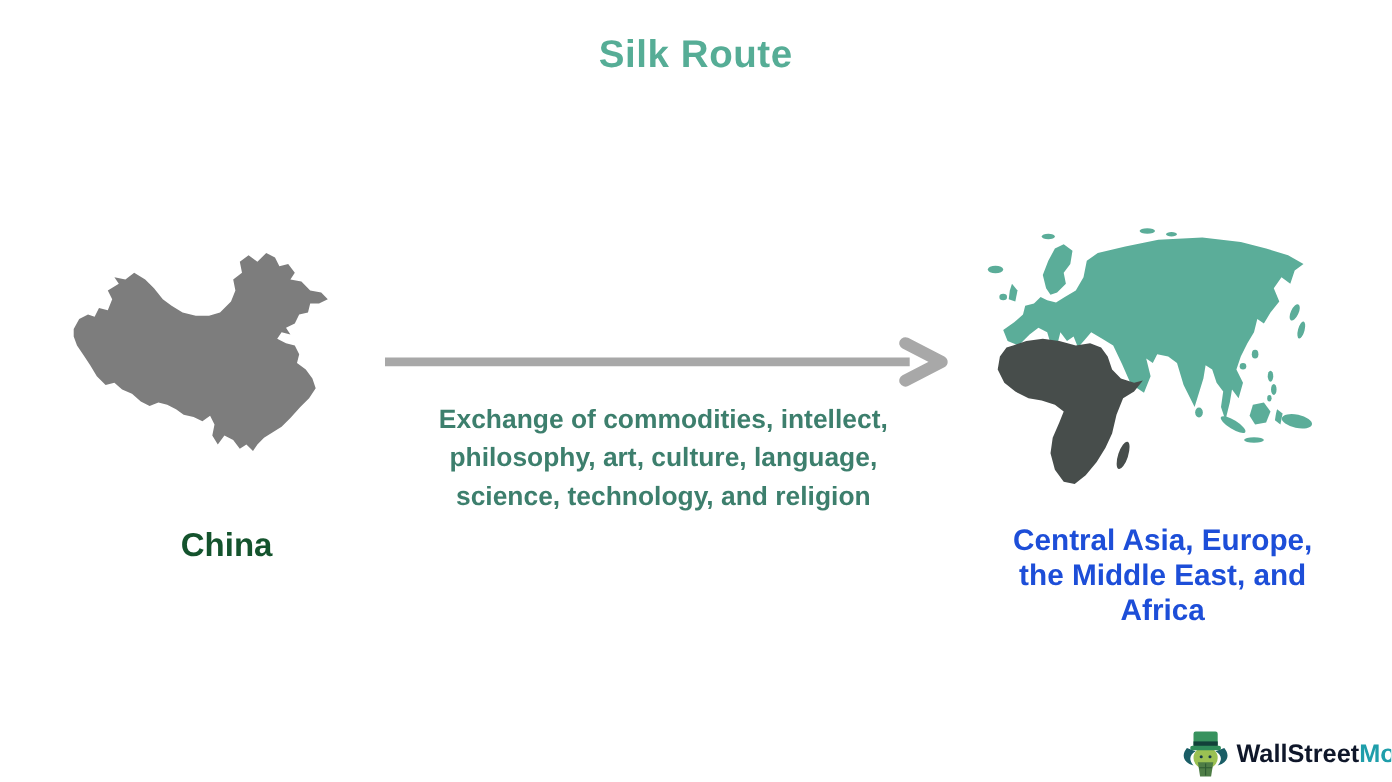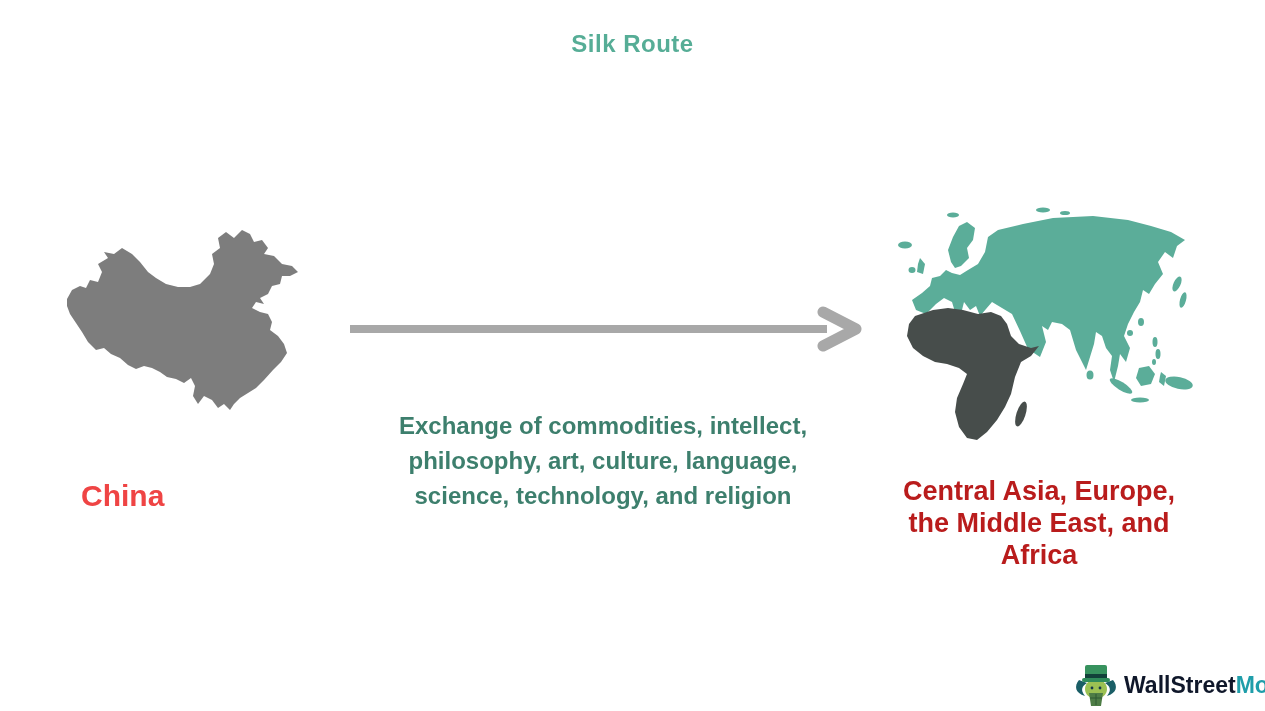--- a/index.html
+++ b/index.html
@@ -13,67 +13,67 @@
     background: #ffffff;
     overflow: hidden;
   }
 
   .title {
     position: absolute;
     top: 30px;
     left: 0;
     width: 100%;
     text-align: center;
-    font-size: 24px;
+    font-size: 35px;
     font-weight: bold;
     color: #56AD96;
     letter-spacing: 0.5px;
   }
 
   .china-map { position: absolute; left: 64px; top: 226px; }
   .china-fill { fill: #7D7D7D; }
 
   .china-label {
     position: absolute;
     left: 81px;
     top: 479px;
     width: 250px;
-    text-align: left;
+    text-align: center;
     font-size: 30px;
     font-weight: bold;
-    color: #ef4444;
+    color: #14532d;
   }
 
   .info-text {
     position: absolute;
     text-align: center;
     font-size: 24px;
     line-height: 35px;
     font-weight: bold;
     color: #3D7F6D;
   }
   .info-top { left: 366px; top: 205px; width: 470px; }
-  .info-bottom { left: 379px; top: 364px; width: 448px; margin-top: 44px; }
+  .info-bottom { left: 379px; top: 364px; width: 448px; }
 
   .arrow { position: absolute; left: 345px; top: 306px; }
 
   .world-map { position: absolute; left: 893px; top: 202px; }
   .eurasia-fill { fill: #5BAD99; }
   .africa-fill { fill: #474D4B; }
 
   .world-label {
     position: absolute;
-    left: 881px;
+    left: 899px;
     top: 475px;
     width: 316px;
     text-align: center;
     font-size: 27px;
     line-height: 32px;
     font-weight: bold;
-    color: #b91c1c;
+    color: #1d4ed8;
   }
 
   .logo {
     position: absolute;
     left: 1072px;
     top: 662px;
     display: flex;
     align-items: center;
     gap: 4px;
   }

